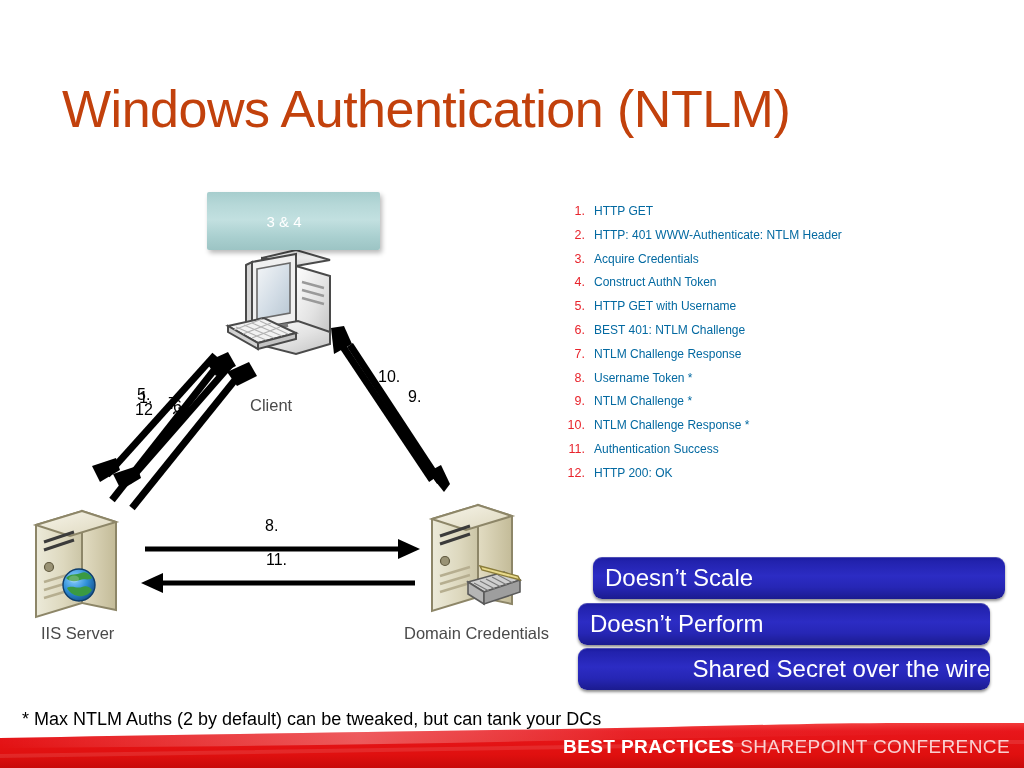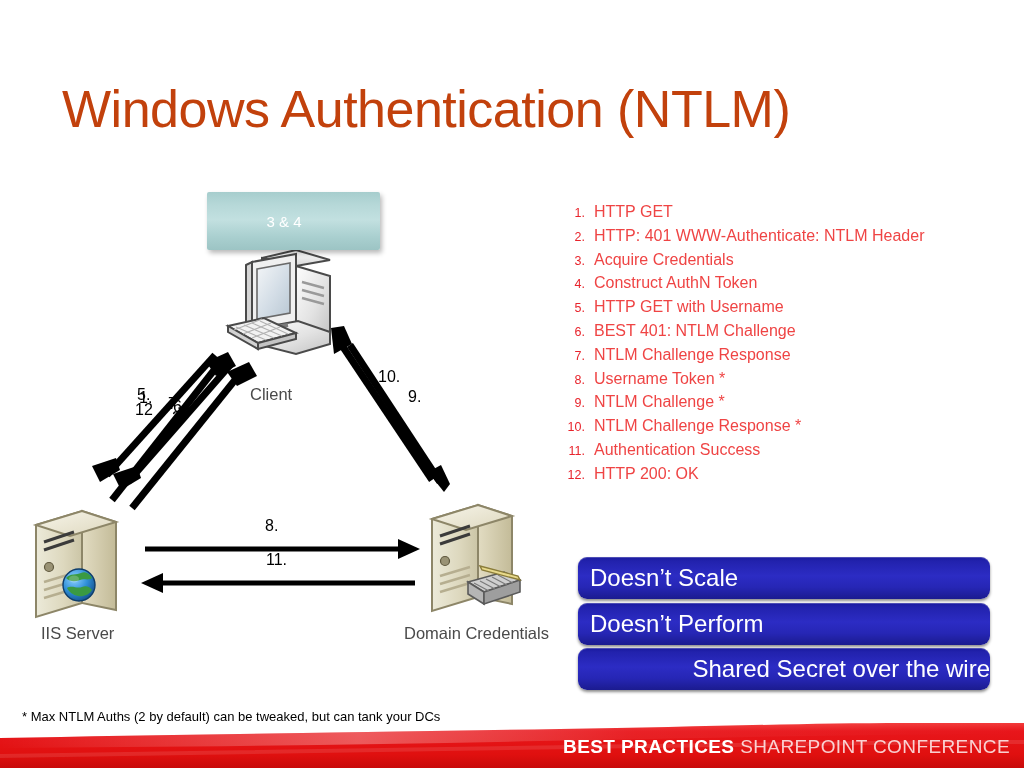--- a/index.html
+++ b/index.html
@@ -24,46 +24,46 @@
 
   
   .steps{position:absolute;left:548px;top:200px;width:470px;}
   .step{display:flex;align-items:baseline;height:23.8px;}
   .step-num{
     width:46px;flex:0 0 46px;text-align:right;
     color:#e8242c;font-size:12.5px;line-height:23.8px;
     padding-right:9px;box-sizing:border-box;
   }
   .step-txt{
-    color:#ef4444;font-size:16px;line-height:23.8px;
+    color:#0369a1;font-size:12px;line-height:23.8px;
     white-space:nowrap;
   }
 
   
   .btn{
     position:absolute;left:578px;width:412px;height:42px;
     border-radius:9px;
     background:linear-gradient(to bottom,#1a1a9e 0%,#2222ad 10%,#2c2cc4 45%,#2626b5 72%,#1b1b8f 100%);
     box-shadow:0 2px 3px rgba(0,0,0,.45), inset 0 1px 0 rgba(255,255,255,.22);
     color:#ffffff;
     font-size:24px;
     line-height:42px;
     padding-left:12px;
     box-sizing:border-box;
     white-space:nowrap;
     overflow:hidden;
   }
-  .btn1{top:557px;}
+  .btn1{top:557px;margin-left:15px;}
   .btn2{top:603px;}
   .btn3{top:648px;text-align:right;}
 
   
   .footnote{
     position:absolute;left:22px;top:709px;
-    font-size:13px;color:#000000;white-space:nowrap;
+    font-size:18px;color:#000000;white-space:nowrap;
   }
 
   
   .footer-wrap{position:absolute;left:0;top:714px;width:1024px;height:54px;overflow:hidden;text-align:right;}
   .footer-svg{position:absolute;left:0;top:0;}
   .footer-text{
     position:absolute;right:14px;top:736px;
     font-size:19px;letter-spacing:.4px;white-space:nowrap;
     color:rgba(255,255,255,.93);
   }
@@ -231,21 +231,21 @@
           </g>
           <path d="M14 -4 L52 6 L54 10 L16 0 Z" fill="#e8d98a" stroke="#8a7c3a" stroke-width="1.4"></path>
         </g>
       </g>
     </svg>
 
     <div class="teal-box" style="top:22px;">
       <div class="teal-label">3 &amp; 4</div>
     </div>
 
-    <div class="cap cap-client" style="top:215px;">Client</div>
+    <div class="cap cap-client" style="top:226px;">Client</div>
     <div class="cap cap-iis" style="top:454px;">IIS Server</div>
     <div class="cap cap-dc" style="top:454px;">Domain Credentials</div>
 
     <div class="alab" style="left:137px;top:216px;">5.</div>
     <div class="alab" style="left:139px;top:219px;">1.</div>
     <div class="alab" style="left:135px;top:231px;">12</div>
     <div class="alab" style="left:168px;top:225px;">7.</div>
     <div class="alab" style="left:173px;top:228px;">6.</div>
     <div class="alab" style="left:172px;top:239px;">2.</div>
     <div class="alab" style="left:378px;top:198px;">10.</div>

